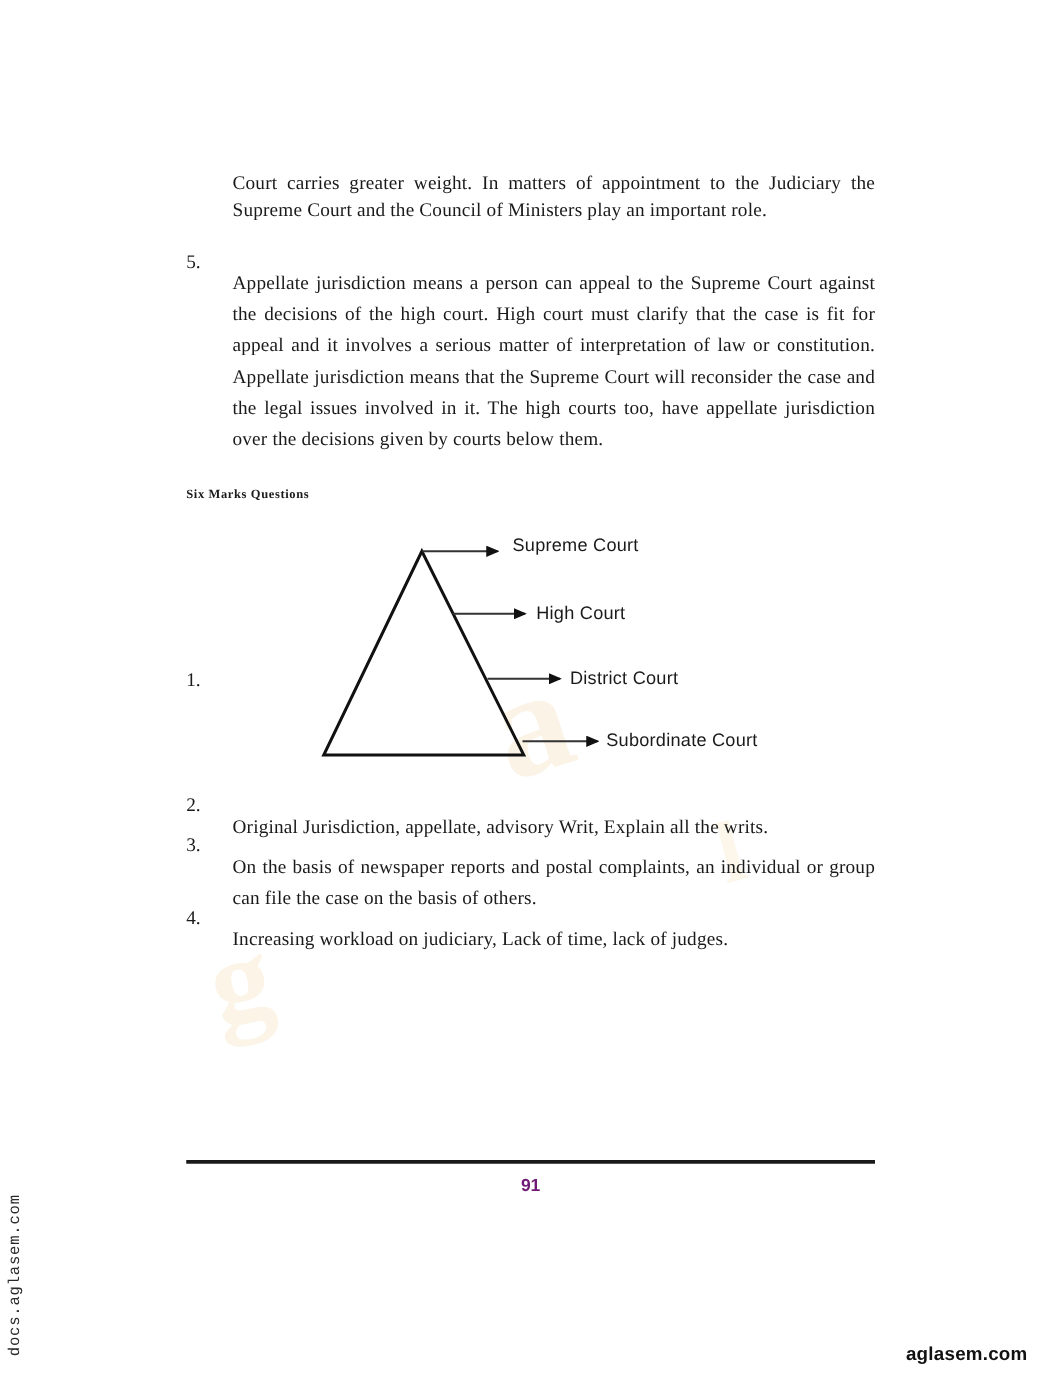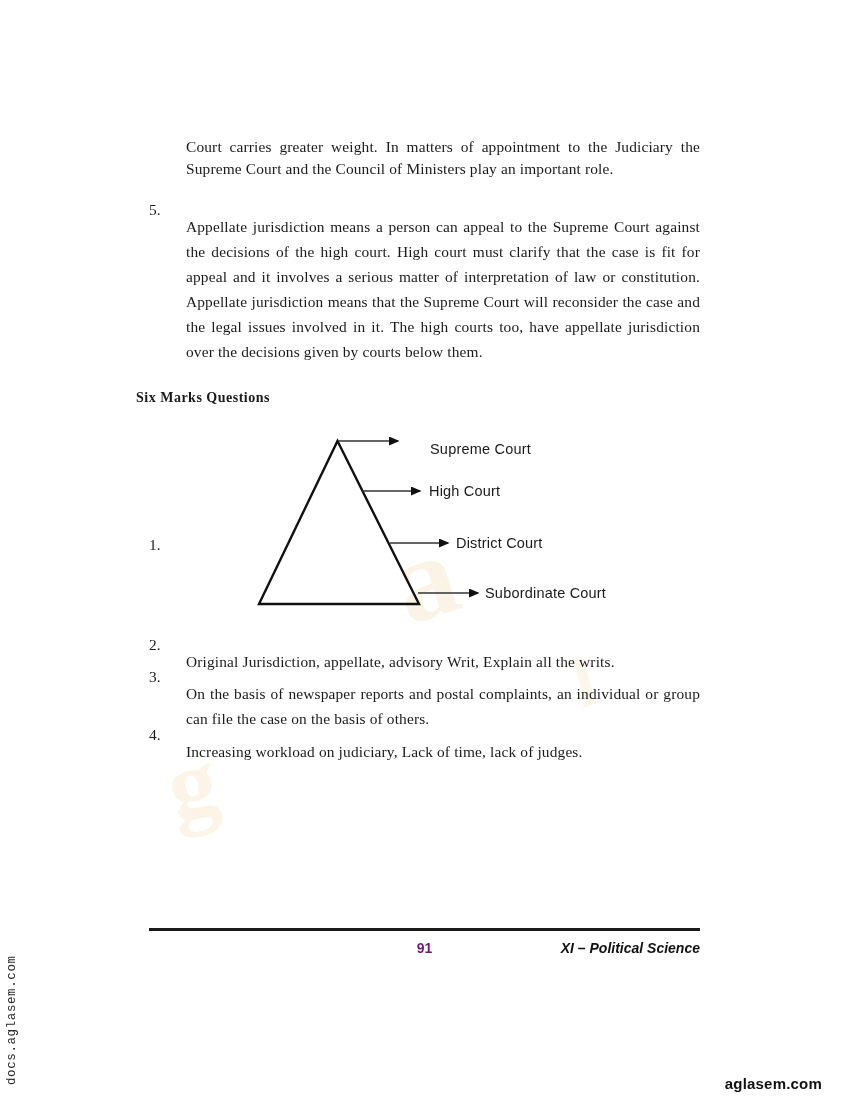--- a/index.html
+++ b/index.html
@@ -101,23 +101,23 @@
   }
 
   .item-5 { left: 0; top: 197px; width: 551px; }
   .item-2 { left: 0; top: 632px; width: 551px; }
   .item-3 { left: 0; top: 664px; width: 551px; }
   .item-4 { left: 0; top: 722px; width: 551px; }
   .item-1 { left: 0; top: 532px; width: 551px; }
 
   .section-heading {
     position: absolute;
-    left: 136px;
+    left: 149px;
     top: 390px;
-    font-size: 14px;
+    font-size: 10px;
     font-weight: bold;
     letter-spacing: 0.5px;
     font-family: "Liberation Serif", "DejaVu Serif", serif;
   }
 
   
   .diagram {
     position: absolute;
     left: 240px;
     top: 425px;
@@ -130,21 +130,21 @@
     top: 0;
   }
   .diagram-label {
     position: absolute;
     font-family: "Liberation Sans", "DejaVu Sans", sans-serif;
     font-size: 14.5px;
     color: #1a1a1a;
     white-space: nowrap;
     letter-spacing: 0.2px;
   }
-  .lbl-1 { left: 170px; top: 16px; margin-left: 20px; }
+  .lbl-1 { left: 170px; top: 4px; }
   .lbl-2 { left: 189px; top: 58px; }
   .lbl-3 { left: 216px; top: 110px; }
   .lbl-4 { left: 245px; top: 160px; }
 
   
   .footer-rule {
     position: absolute;
     left: 149px;
     top: 928px;
     width: 551px;
@@ -258,19 +258,18 @@
     </svg>
 
     <div class="diagram-label lbl-1">Supreme Court</div>
     <div class="diagram-label lbl-2">High Court</div>
     <div class="diagram-label lbl-3">District Court</div>
     <div class="diagram-label lbl-4">Subordinate Court</div>
   </div>
 
   <div class="footer-rule"></div>
   <div class="footer-page">91</div>
-  <div class="footer-subject">XI – Political Science</div>
 
   <div class="side-url">docs.aglasem.com</div>
 
   <div class="brand-mark">aglasem.com</div>
 
 </div>
 
 </body></html>

